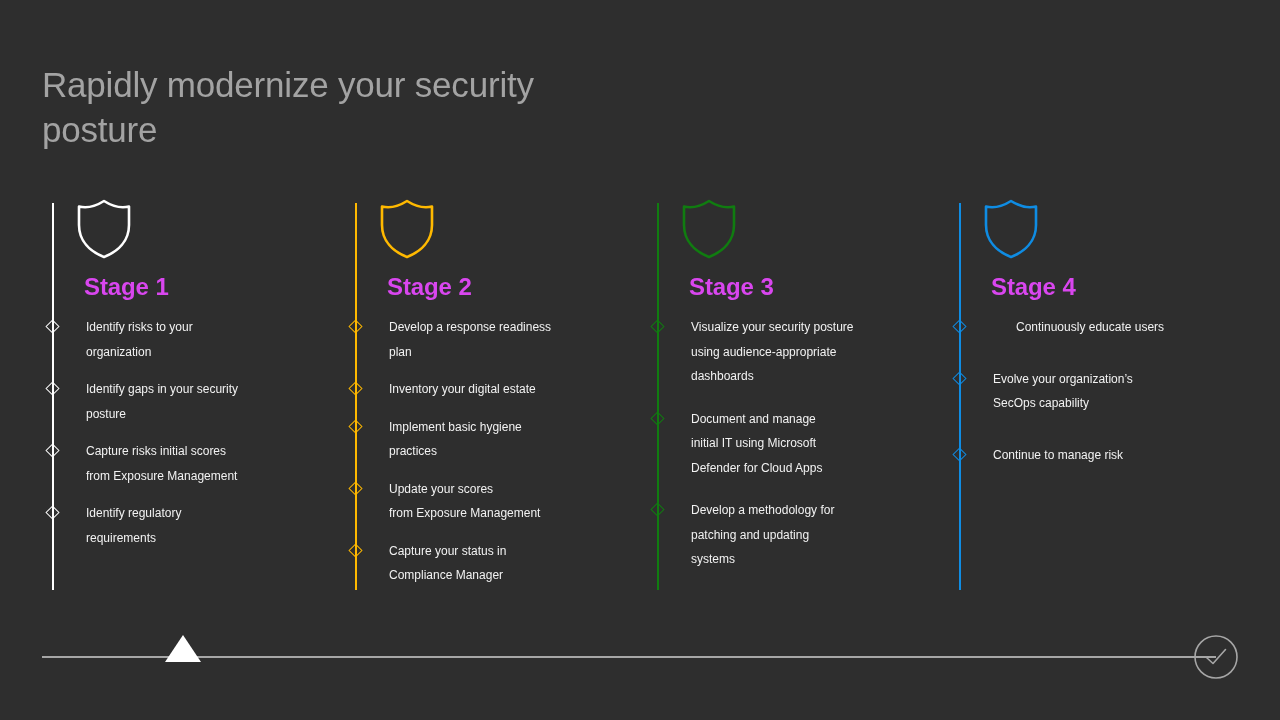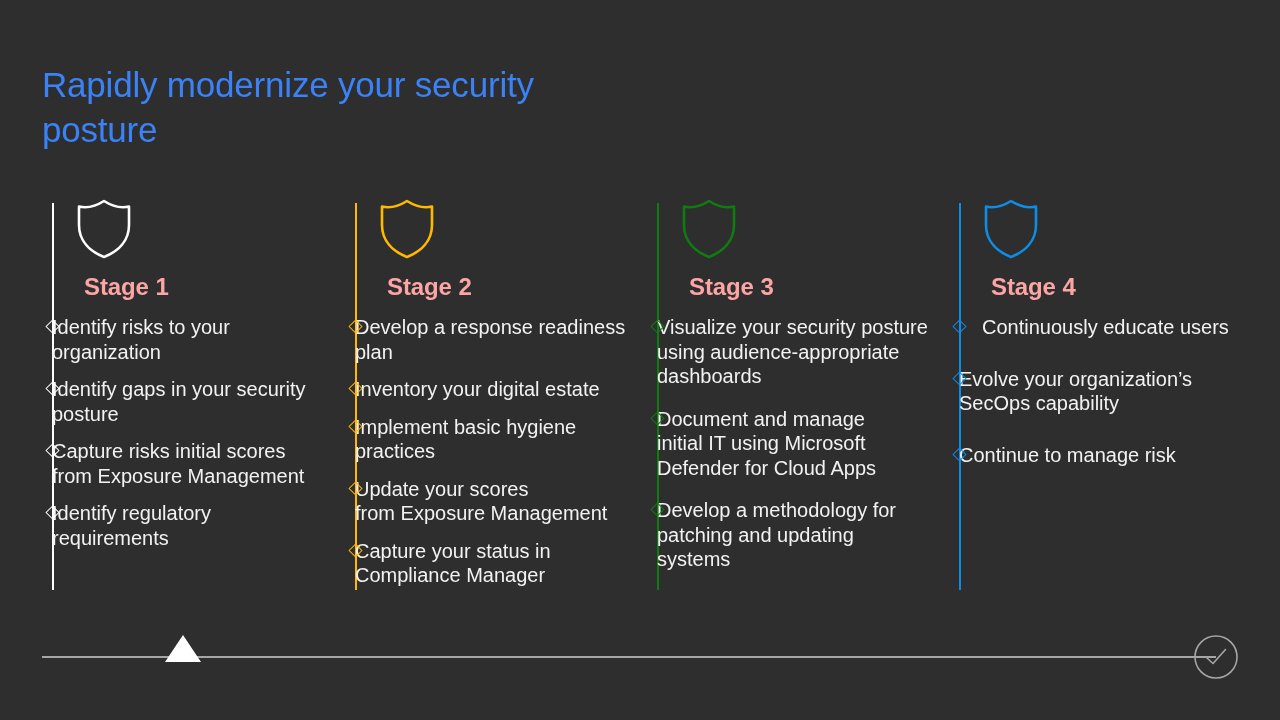--- a/index.html
+++ b/index.html
@@ -23,21 +23,21 @@
 
   
   #slide-title {
     position: absolute;
     left: 42px;
     top: 62px;
     width: 640px;
     font-size: 35px;
     line-height: 45px;
     font-weight: 400;
-    color: #3b82f6;
+    color: #a3a3a3;
     letter-spacing: -0.2px;
     white-space: pre-line;
   }
 
   
   .stage-col {
     position: absolute;
     top: 195px;
   }
   .rail {
@@ -50,38 +50,39 @@
     position: absolute;
     left: 24px;
     top: 3px;
   }
   .stage-heading {
     position: absolute;
     left: 32px;
     top: 78px;
     font-size: 24px;
     font-weight: 700;
-    color: #fca5a5;
+    color: #d946ef;
     white-space: nowrap;
     letter-spacing: -0.1px;
   }
   .items {
     position: absolute;
     left: 0;
     top: 120px;
     width: 300px;
   }
   .item {
     position: relative;
     min-height: 24px;
     margin-bottom: 13px;
   }
   .item-text {
     display: block;
-    font-size: 20px;
+    margin-left: 34px;
+    font-size: 12px;
     line-height: 24.5px;
     color: #f2f2f2;
     white-space: pre-line;
   }
   .diamond {
     position: absolute;
     left: -7.5px;
     top: 4px;
     width: 15px;
     height: 15px;

